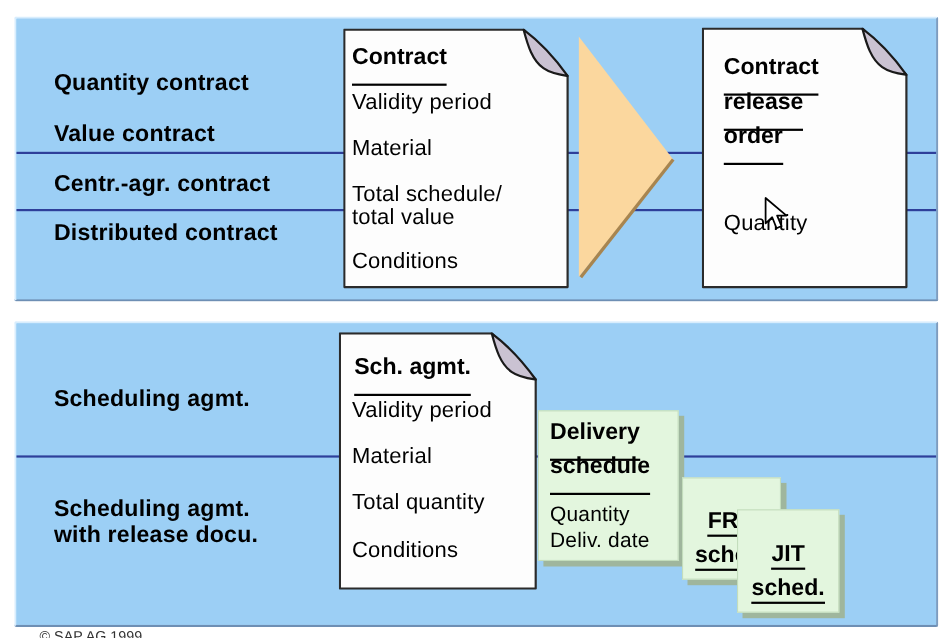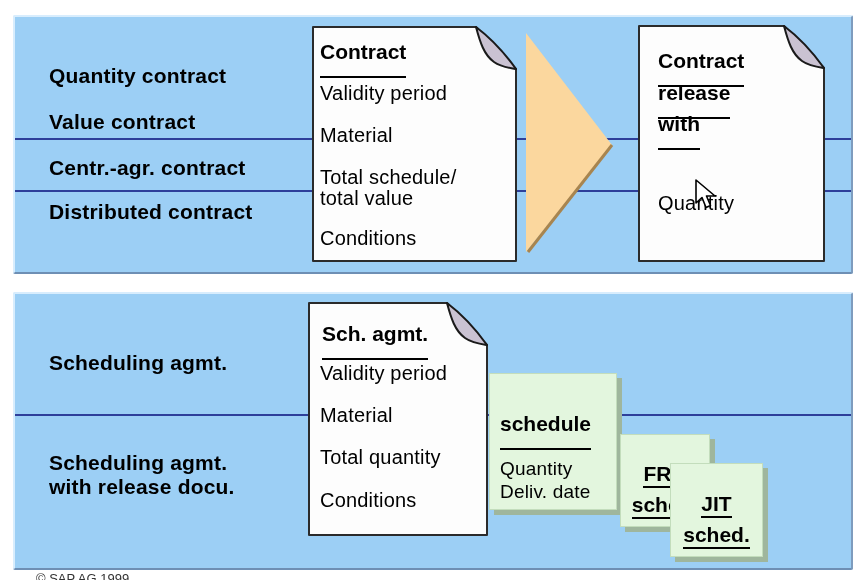--- a/index.html
+++ b/index.html
@@ -59,41 +59,42 @@
     <path d="M86 113 L2 220" stroke="#A8854F" stroke-width="3" fill="none"></path>
   </svg>
 
   <div class="note" style="left:638px;top:25px;width:188px;height:238px">
     <svg width="188" height="238" viewBox="0 0 188 238">
       <path d="M1 1 H146 L186 43 V236 H1 Z" fill="#FDFDFD" stroke="#2B2B2B" stroke-width="2" stroke-linejoin="round"></path>
       <path d="M146 1 C150 16 154 29 164 36 C171 41 179 42 186 43 C176 29 162 13 146 1 Z" fill="#CAC2D2" stroke="#1A1A1A" stroke-width="2" stroke-linejoin="round"></path>
     </svg>
     <span class="nt" style="left:20px;top:25px">Contract</span>
     <span class="nt" style="left:20px;top:57px">release</span>
-    <span class="nt" style="left:20px;top:88px">with</span>
+    <span class="nt" style="left:20px;top:88px">order</span>
     <span class="ni" style="left:20px;top:168px">Quantity</span>
   </div>
 
   <div class="lbl" style="left:49px;top:352px">Scheduling agmt.</div>
   <div class="lbl" style="left:49px;top:452px">Scheduling agmt.</div>
   <div class="lbl" style="left:49px;top:476px">with release docu.</div>
 
   <div class="note" style="left:308px;top:302px;width:181px;height:235px">
     <svg width="181" height="235" viewBox="0 0 181 235">
       <path d="M1 1 H139 L179 43 V233 H1 Z" fill="#FDFDFD" stroke="#2B2B2B" stroke-width="2" stroke-linejoin="round"></path>
       <path d="M139 1 C143 16 147 29 157 36 C164 41 172 42 179 43 C169 29 155 13 139 1 Z" fill="#CAC2D2" stroke="#1A1A1A" stroke-width="2" stroke-linejoin="round"></path>
     </svg>
     <span class="nt" style="left:14px;top:21px">Sch. agmt.</span>
     <span class="ni" style="left:12px;top:61px">Validity period</span>
     <span class="ni" style="left:12px;top:103px">Material</span>
     <span class="ni" style="left:12px;top:145px">Total quantity</span>
     <span class="ni" style="left:12px;top:188px">Conditions</span>
   </div>
 
   <div class="gbox" style="left:489px;top:373px;width:128px;height:137px">
+    <span class="nt" style="left:10px;top:8px">Delivery</span>
     <span class="nt" style="left:10px;top:39px">schedule</span>
     <span class="ni small" style="left:10px;top:85px">Quantity</span>
     <span class="ni small" style="left:10px;top:108px">Deliv. date</span>
   </div>
 
   <div class="gbox" style="left:620px;top:434px;width:90px;height:93px">
     <div class="ctr" style="top:28px"><span class="u">FRC</span></div>
     <div class="ctr" style="top:59px"><span class="u">sched.</span></div>
   </div>
 

